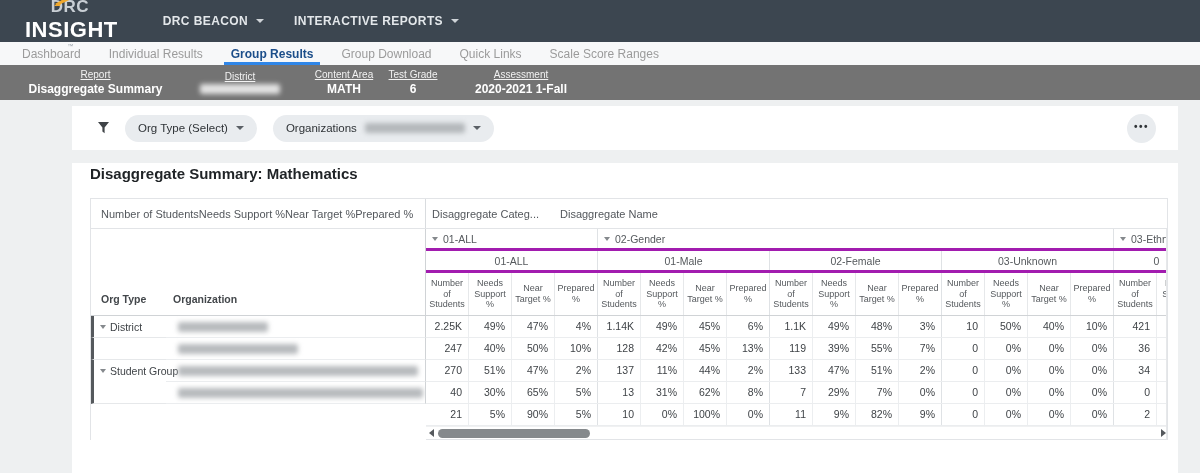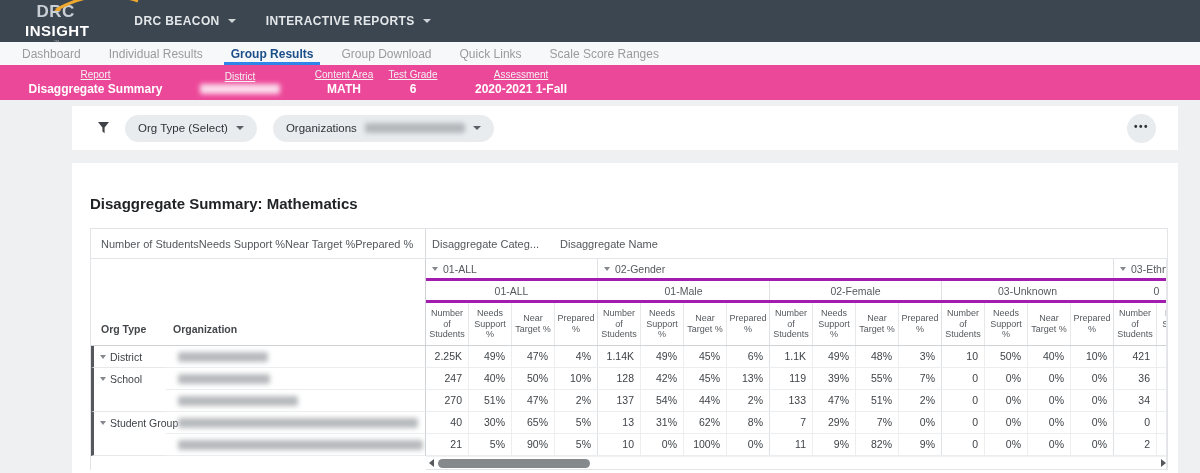--- a/index.html
+++ b/index.html
@@ -3,53 +3,53 @@
 <meta charset="utf-8">
 <style>
   * { box-sizing: border-box; margin: 0; padding: 0; }
   html,body { width:1200px; height:473px; overflow:hidden; background:#eef0f1;
     font-family:"Liberation Sans", sans-serif; }
 
   
   .topbar{height:42px;background:#3c4650;display:flex;align-items:center;padding-left:22px;}
   .logo{position:relative;display:flex;align-items:center;margin-right:30px;padding-top:4px;flex-direction:column;}
   .logo-drc{color:#c9cfd5;font-size:17px;font-weight:700;letter-spacing:.5px;}
-  .logo-insight{color:#fff;font-size:15px;font-weight:700;letter-spacing:.5px;margin-left:3px;}
+  .logo-insight{color:#fff;font-size:22px;font-weight:700;letter-spacing:.5px;margin-left:3px;}
   .logo-tm{color:#9aa2aa;font-size:6px;margin-left:1px;}
   .swoosh{position:absolute;left:30px;top:-8px;pointer-events:none;}
   .menuitem{display:flex;align-items:center;gap:8px;color:#e3e7ea;font-size:12px;font-weight:700;
     letter-spacing:.4px;margin:0 15px;cursor:pointer;}
   .caret-down{width:0;height:0;border-left:4px solid transparent;border-right:4px solid transparent;
     border-top:4px solid #cfd4d8;}
 
   
   .tabbar{height:23px;background:#f7f8f9;display:flex;align-items:stretch;padding-left:8px;}
   .tab{font-size:12px;color:#9b9b9b;padding:0 14px;display:flex;align-items:center;position:relative;cursor:pointer;white-space:nowrap;}
   .tab.active{color:#1c4e8a;font-weight:700;}
   .tab.active::after{content:"";position:absolute;left:7px;right:7px;bottom:0;height:3px;background:#2f86e8;}
 
   
-  .crumb{height:35px;background:#ec4899;display:flex;align-items:center;padding-left:28px;color:#fff;}
+  .crumb{height:35px;background:#737373;display:flex;align-items:center;padding-left:28px;color:#fff;}
   .ccol{display:flex;flex-direction:column;align-items:center;justify-content:center;gap:2px;}
   .clabel{font-size:10px;text-decoration:underline;color:#f2f2f2;white-space:nowrap;}
   .cval{font-size:12px;font-weight:700;white-space:nowrap;}
   .blur{height:10px;border-radius:2px;background:#b3b7ba;filter:blur(2.5px);display:inline-block;}
   .blur.light{background:rgba(255,255,255,.8);}
 
   
   .fcard{width:1106px;margin:6px 0 0 72px;height:44px;background:#fff;display:flex;align-items:center;padding-left:26px;}
   .pill{background:#e9ecef;border-radius:15px;height:27px;display:flex;align-items:center;padding:0 13px;
     font-size:11.5px;color:#2f3337;margin-left:16px;gap:8px;cursor:pointer;white-space:nowrap;}
   .pill .caret-down{border-top-color:#5b6066;}
   .morebtn{margin-left:auto;margin-right:22px;width:29px;height:29px;border-radius:50%;background:#e9ecef;
     display:flex;align-items:center;justify-content:center;color:#2f3337;font-size:10px;letter-spacing:1.5px;
     font-weight:700;cursor:pointer;padding-bottom:3px;}
 
   
-  .mcard{width:1106px;margin:13px 15px 0 72px;background:#fff;height:310px;padding-top:32px;}
+  .mcard{width:1106px;margin:13px 15px 0 72px;background:#fff;height:310px;padding-top:2px;}
   .rtitle{margin-left:18px;font-size:15px;font-weight:700;color:#1f2326;}
 
   .tablewrap{margin:16px 10px 0 18px;width:1078px;border:1px solid #e2e4e7;border-bottom:none;background:#fff;}
 
   
   .band1{height:30px;display:flex;border-bottom:1px solid #e2e4e7;}
   .b1left{width:335px;display:flex;align-items:center;justify-content:space-between;
     padding:0 26px 0 10px;border-right:1px solid #d9dcdf;font-size:11px;color:#53575c;white-space:nowrap;}
   .b1right{flex:1;display:flex;align-items:center;padding-left:6px;font-size:11px;color:#53575c;}
   .b1right .dh1{width:128px;}
@@ -187,29 +187,20 @@
           <span class="lab1">Org Type</span>
           <span>Organization</span>
         </div>
         <div class="lrow gend">
           <div class="oc">
               <span class="tcar"></span>
               <span>District</span>
             </div>
           <div class="on">
               <span class="blur org" style="width:90px"></span>
-            </div>
-        </div>
-        <div class="lrow">
-          <div class="oc">
-              <span class="tcar"></span>
-              <span>School</span>
-            </div>
-          <div class="on">
-              <span class="blur org" style="width:92px"></span>
             </div>
         </div>
         <div class="lrow gend">
           <div class="oc"></div>
           <div class="on">
               <span class="blur org" style="width:120px"></span>
             </div>
         </div>
         <div class="lrow">
           <div class="oc">
@@ -314,21 +305,21 @@
             <span class="dc gb">0%</span>
             <span class="dc">36</span>
             <span class="dc"></span>
           </div>
           <div class="drow">
             <span class="dc">270</span>
             <span class="dc">51%</span>
             <span class="dc">47%</span>
             <span class="dc gb">2%</span>
             <span class="dc">137</span>
-            <span class="dc">54%</span>
+            <span class="dc">11%</span>
             <span class="dc">44%</span>
             <span class="dc gb">2%</span>
             <span class="dc">133</span>
             <span class="dc">47%</span>
             <span class="dc">51%</span>
             <span class="dc gb">2%</span>
             <span class="dc">0</span>
             <span class="dc">0%</span>
             <span class="dc">0%</span>
             <span class="dc gb">0%</span>

